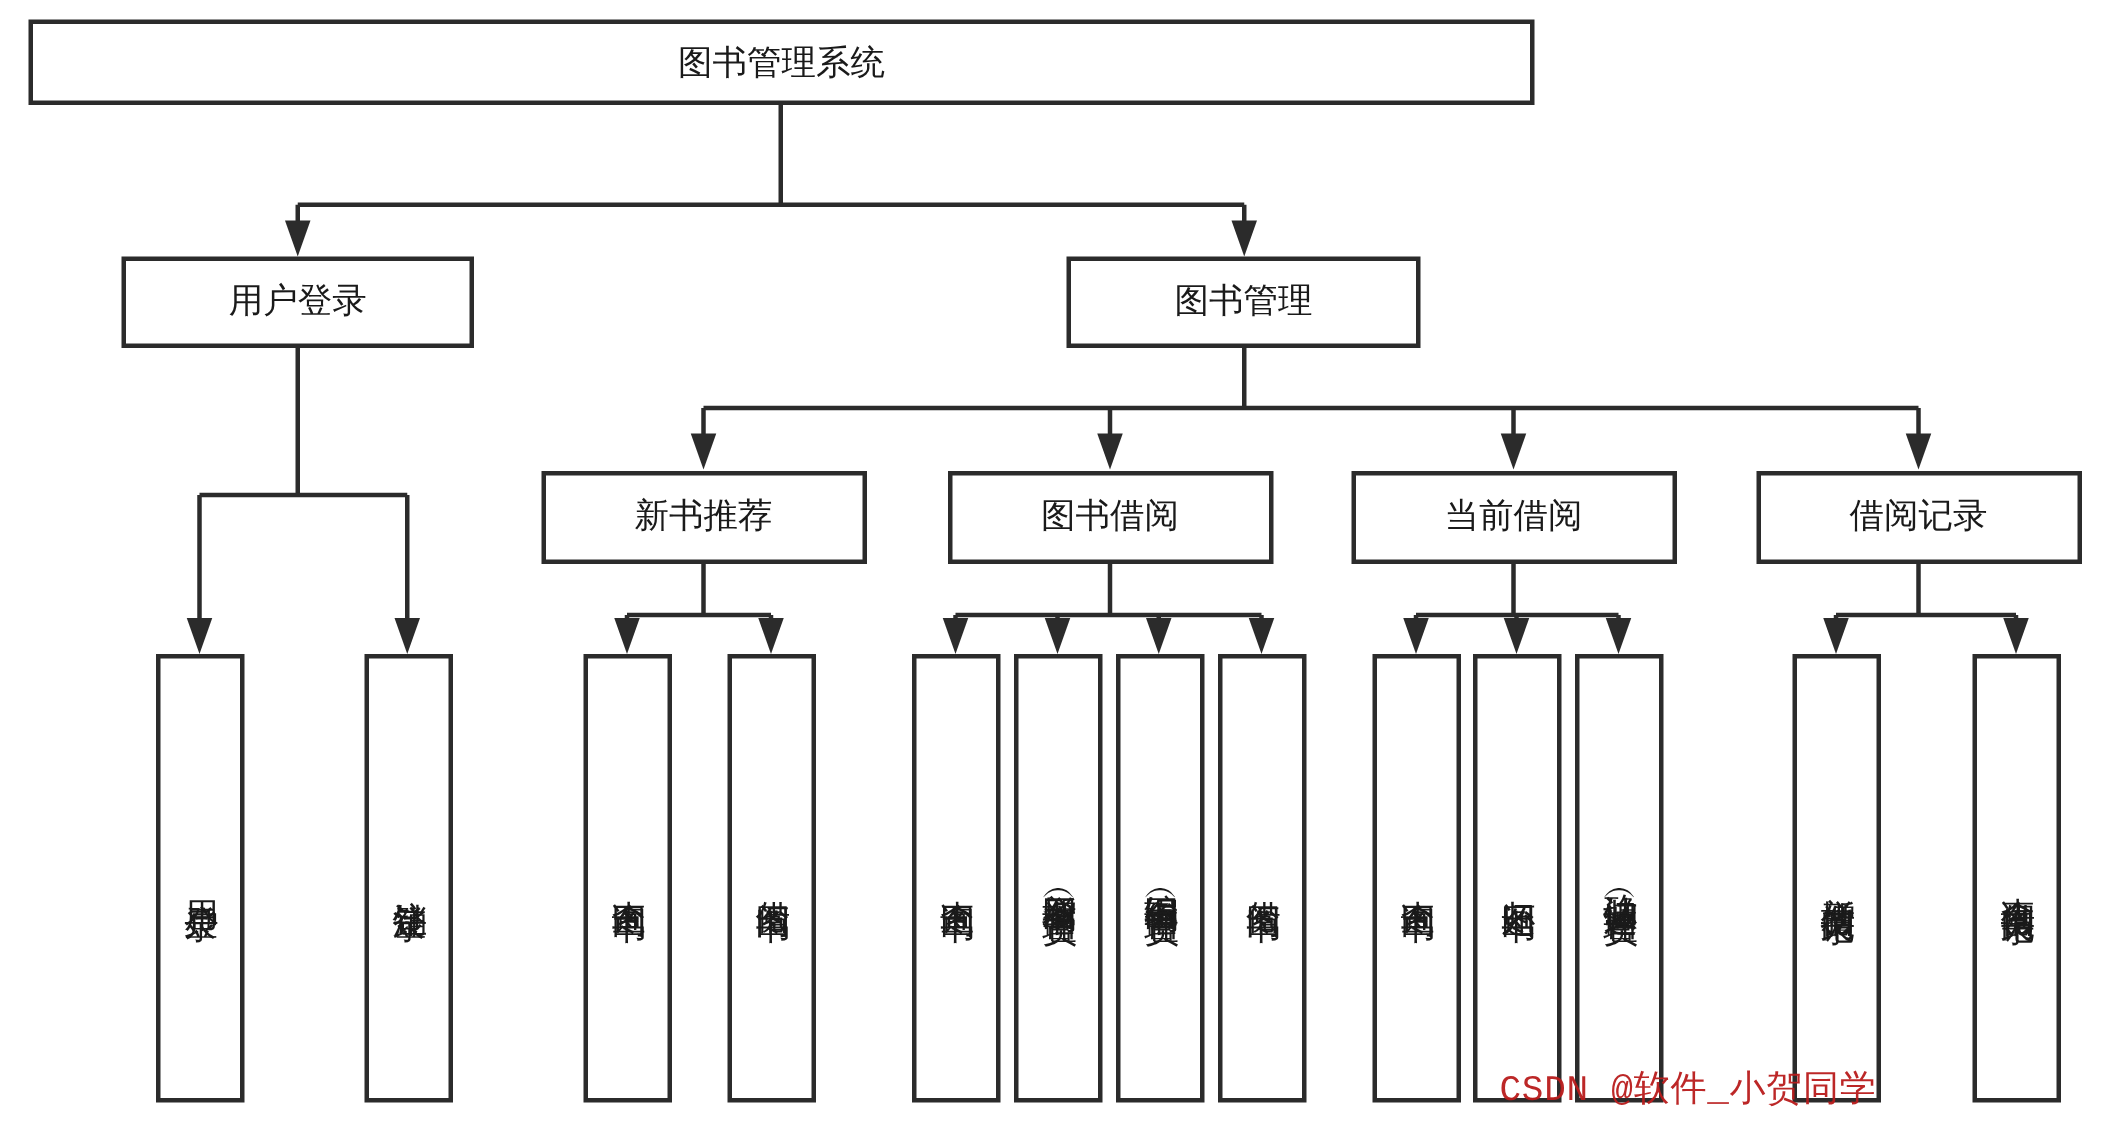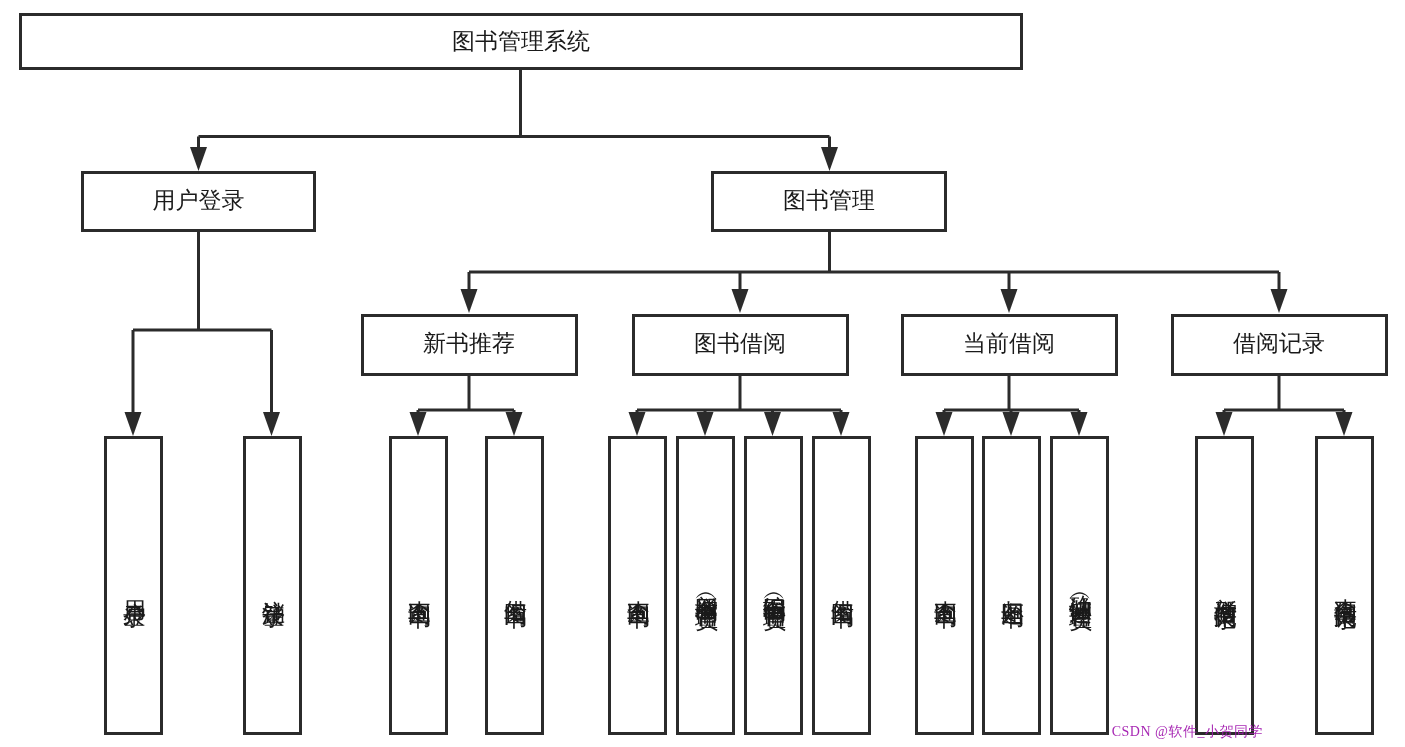--- a/index.html
+++ b/index.html
@@ -11,21 +11,20 @@
     width: 1405px;
     height: 747px;
     font-family: "Liberation Sans", "DejaVu Sans", sans-serif;
     overflow: hidden;
     position: relative;
   }
   #diagram-root {
     position: relative;
     width: 1259px;
     height: 747px;
-    padding-left: 12px;
   }
   svg.diagram-canvas {
     position: absolute;
     top: 0;
     left: 0;
     width: 1405px;
     height: 747px;
     display: block;
   }
   .node-box {
@@ -65,23 +64,23 @@
     line-height: 1.12;
     color: #1a1a1a;
     letter-spacing: 2px;
     white-space: nowrap;
     text-align: center;
   }
   .watermark {
     position: absolute;
     right: 8px;
     bottom: 6px;
-    font-family: Liberation Serif, serif;
-    font-size: 14px;
-    color: #a21caf;
+    font-family: Liberation Mono, monospace;
+    font-size: 24px;
+    color: #b91c1c;
     opacity: 0.95;
     white-space: nowrap;
     letter-spacing: 0.5px;
   }
 </style>
 </head>
 <body>
 
 <div id="diagram-root">
 

